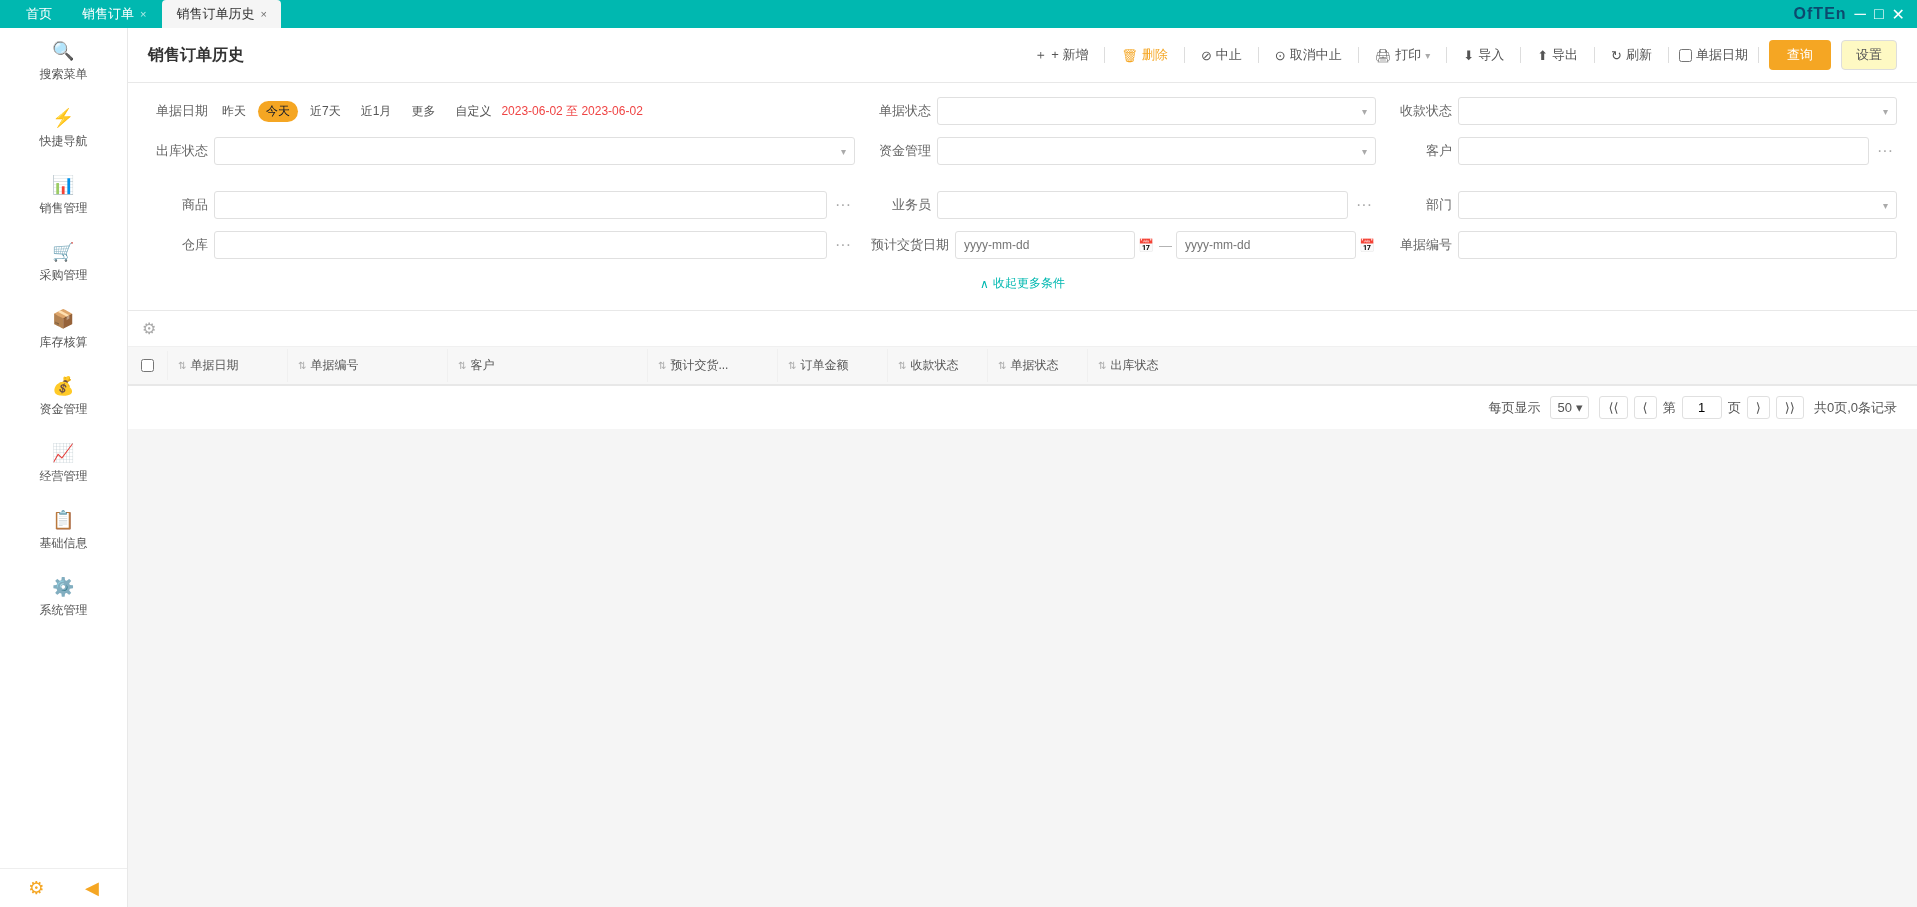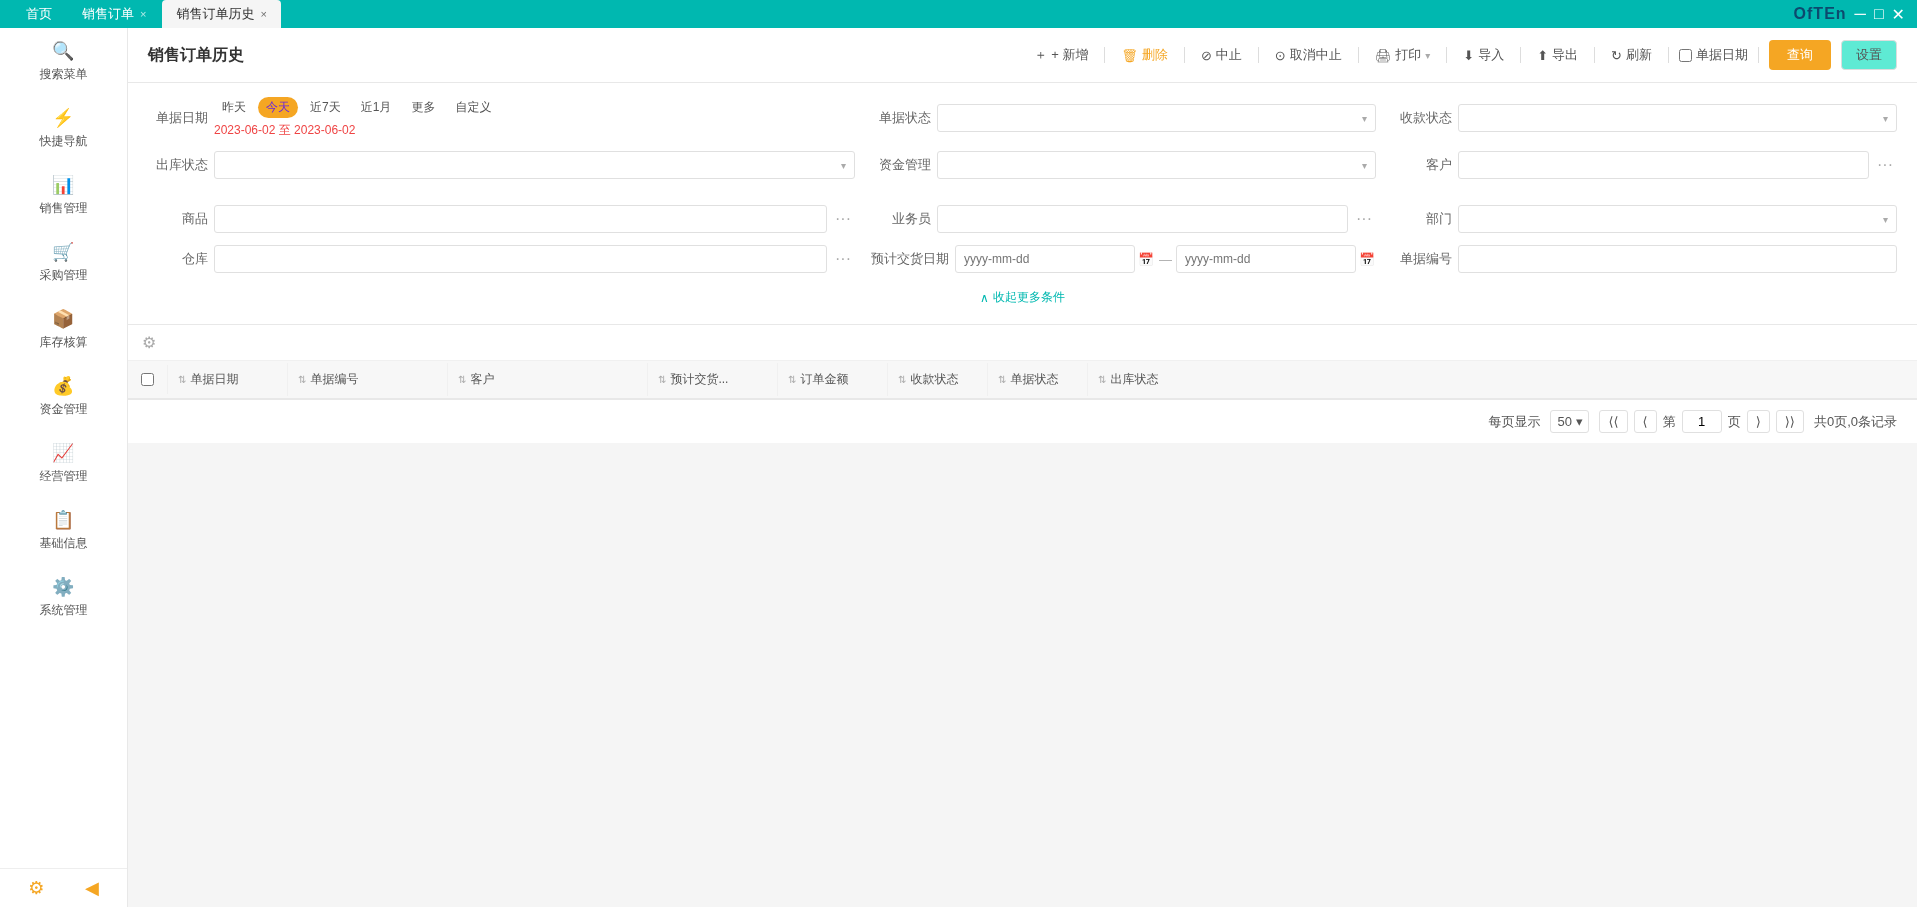--- a/index.html
+++ b/index.html
@@ -28,37 +28,37 @@
     
     .content-area { flex: 1; overflow: auto; background: #f5f5f5; padding: 0; }
 
     
     .page-header { background: #fff; padding: 12px 20px; display: flex; align-items: center; justify-content: space-between; border-bottom: 1px solid #e8e8e8; }
     .page-title { font-size: 16px; font-weight: 600; color: #333; }
     .toolbar { display: flex; align-items: center; gap: 10px; }
     .toolbar-btn { display: flex; align-items: center; gap: 4px; cursor: pointer; color: #555; font-size: 13px; padding: 4px 6px; border-radius: 3px; }
     .toolbar-btn.orange { color: #f5a623; }
     .btn-query { background: #f5a623; color: #fff; border: none; padding: 6px 18px; border-radius: 4px; cursor: pointer; font-size: 13px; }
-    .btn-setting { background: #5eead4; color: #555; border: 1px solid #ddd; padding: 5px 14px; border-radius: 4px; cursor: pointer; font-size: 13px; }
+    .btn-setting { background: #fef9c3; color: #555; border: 1px solid #ddd; padding: 5px 14px; border-radius: 4px; cursor: pointer; font-size: 13px; }
     .display-toggle { display: flex; align-items: center; gap: 4px; font-size: 13px; color: #555; }
     .display-toggle input { cursor: pointer; }
 
     
     .filter-area { background: #fff; padding: 14px 20px; border-bottom: 1px solid #e8e8e8; }
     .filter-row { display: flex; align-items: center; gap: 0; margin-bottom: 12px; }
     .filter-row:last-child { margin-bottom: 0; }
     .filter-item { display: flex; align-items: center; gap: 6px; flex: 1; min-width: 0; }
     .filter-label { color: #666; white-space: nowrap; min-width: 60px; text-align: right; font-size: 13px; }
     .filter-value { flex: 1; display: flex; align-items: center; gap: 4px; }
     .filter-input { border: 1px solid #e0e0e0; border-radius: 3px; padding: 4px 8px; font-size: 12px; color: #333; width: 100%; outline: none; height: 28px; }
     .filter-select { border: 1px solid #e0e0e0; border-radius: 3px; padding: 4px 8px; font-size: 12px; color: #333; width: 100%; outline: none; height: 28px; display: flex; align-items: center; justify-content: space-between; cursor: pointer; background: #fff; }
     .filter-select .chevron { color: #aaa; font-size: 10px; }
     .filter-dots { color: #aaa; font-size: 16px; cursor: pointer; padding: 0 4px; }
     .date-tag { padding: 2px 8px; border-radius: 12px; font-size: 12px; cursor: pointer; color: #555; }
-    .date-tag.active { background: #f5a623; color: #6d28d9; border-radius: 12px; }
+    .date-tag.active { background: #f5a623; color: #0f172a; border-radius: 12px; }
     .date-range { font-size: 12px; color: #ef4444; margin-top: 2px; }
     .collapse-row { display: flex; justify-content: center; padding: 4px 0; }
     .collapse-btn { color: #00b8b0; font-size: 12px; cursor: pointer; display: flex; align-items: center; gap: 4px; }
 
     
     .table-container { background: #fff; margin: 0; }
     .table-toolbar { display: flex; align-items: center; padding: 8px 14px; border-bottom: 1px solid #f0f0f0; gap: 8px; }
     .table-header { display: flex; align-items: center; background: #f7f7f7; border-bottom: 1px solid #e8e8e8; padding: 0; min-height: 38px; }
     .th { display: flex; align-items: center; gap: 4px; padding: 8px 10px; font-size: 12px; color: #555; font-weight: 500; border-right: 1px solid #f0f0f0; white-space: nowrap; cursor: pointer; }
     .th:last-child { border-right: none; flex: 1; }
@@ -211,21 +211,21 @@
         <button class="btn-query">查询</button>
         <button class="btn-setting">设置</button>
       </div>
     </div>
 
     <div class="filter-area">
 
       <div class="filter-row" style="display:flex;gap:16px;">
         <div class="filter-item" style="flex:1.4;">
           <span class="filter-label">单据日期</span>
-          <div class="filter-value" style="flex-direction:column;align-items:flex-start;gap:2px;">
+          <div class="filter-value" style="flex-direction:row;align-items:flex-start;gap:2px;">
             <div style="display:flex;gap:4px;align-items:center;">
               <span class="date-tag">昨天</span>
               <span class="date-tag active">今天</span>
               <span class="date-tag">近7天</span>
               <span class="date-tag">近1月</span>
               <span class="date-tag">更多</span>
               <span class="date-tag">自定义</span>
             </div>
             <div class="date-range">2023-06-02 至 2023-06-02</div>
           </div>

